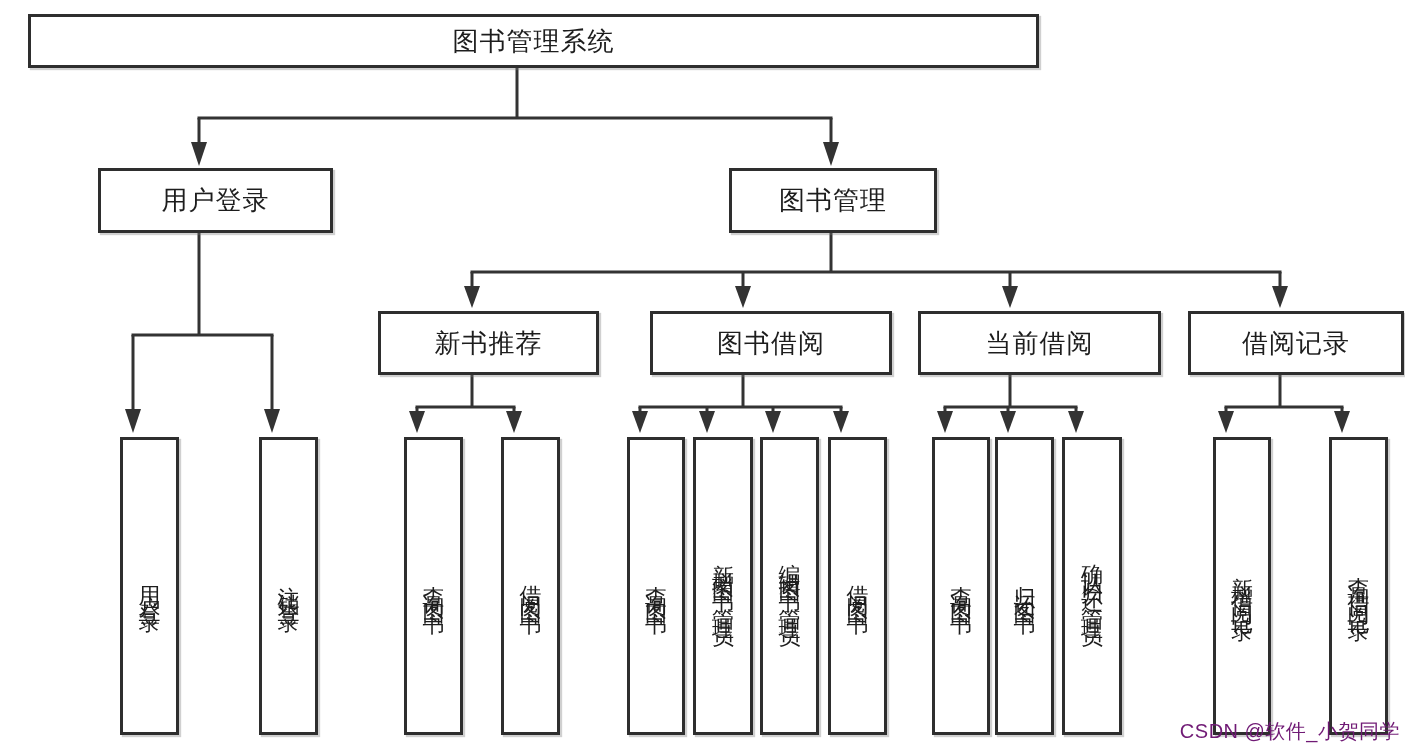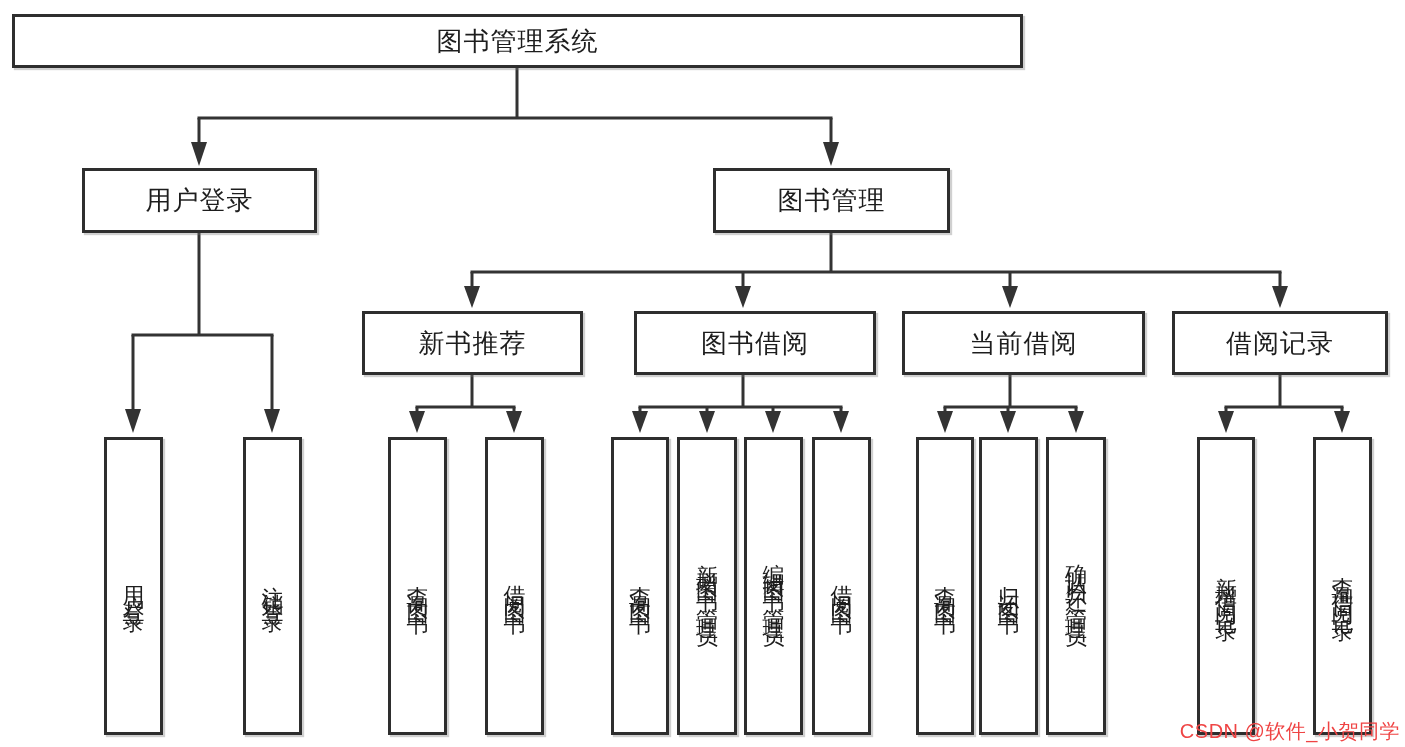--- a/index.html
+++ b/index.html
@@ -17,35 +17,36 @@
   .node {
     position: absolute;
     box-sizing: border-box;
     background: #ffffff;
     border: 3px solid #2e2e2e;
     box-shadow: 2px 2px 1px rgba(120,120,120,0.35);
     display: flex;
     align-items: center;
     justify-content: center;
     color: #1d1d1d;
+    margin-left: 16px;
   }
   .h-node { font-size: 26px; letter-spacing: 1px; }
   .leaf {
     writing-mode: vertical-rl;
     text-orientation: mixed;
     font-size: 22px;
     letter-spacing: 9px;
     line-height: 1;
   }
   .watermark {
     position: absolute;
     right: 5px;
     bottom: 2px;
     font-size: 20px;
-    color: #ef4444;
+    color: #701a75;
     letter-spacing: 0.5px;
     z-index: 10;
     white-space: nowrap;
   }
 </style>
 </head>
 <body>
 
 <div id="canvas">
 
@@ -121,21 +122,21 @@
       <line x1="1226" y1="407" x2="1226" y2="418"></line>
       <polygon points="1218,411 1234,411 1226,433"></polygon>
       <line x1="1342" y1="407" x2="1342" y2="418"></line>
       <polygon points="1334,411 1350,411 1342,433"></polygon>
     </g>
   </svg>
 
   <div class="node h-node" style="left:12px; top:14px; width:1011px; height:54px;">图书管理系统</div>
 
   <div class="node h-node" style="left:82px; top:168px; width:235px; height:65px;">用户登录</div>
-  <div class="node h-node" style="left:713px; top:168px; width:237px; height:65px;">图书管理</div>
+  <div class="node h-node" style="left:713px; top:168px; width:208px; height:65px;">图书管理</div>
 
   <div class="node h-node" style="left:362px; top:311px; width:221px; height:64px;font-family:Liberation Mono, monospace;">新书推荐</div>
   <div class="node h-node" style="left:634px; top:311px; width:242px; height:64px;">图书借阅</div>
   <div class="node h-node" style="left:902px; top:311px; width:243px; height:64px;">当前借阅</div>
   <div class="node h-node" style="left:1172px; top:311px; width:216px; height:64px;">借阅记录</div>
 
   <div class="node leaf" style="left:104px; top:437px; width:59px; height:298px;">用户登录</div>
   <div class="node leaf" style="left:243px; top:437px; width:59px; height:298px;">注销登录</div>
 
   <div class="node leaf" style="left:388px; top:437px; width:59px; height:298px;">查询图书</div>

